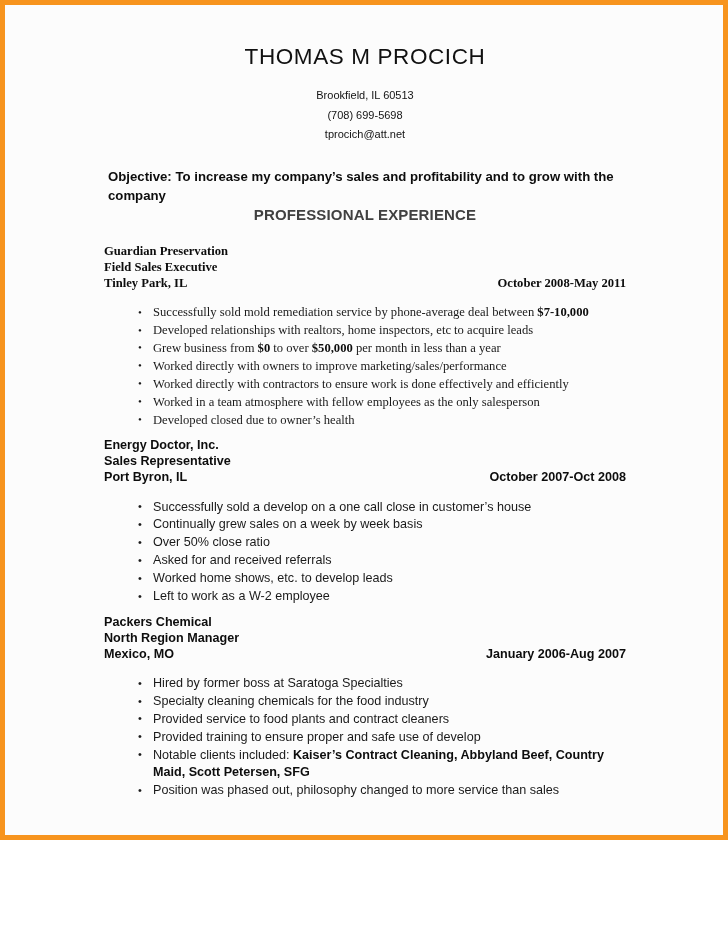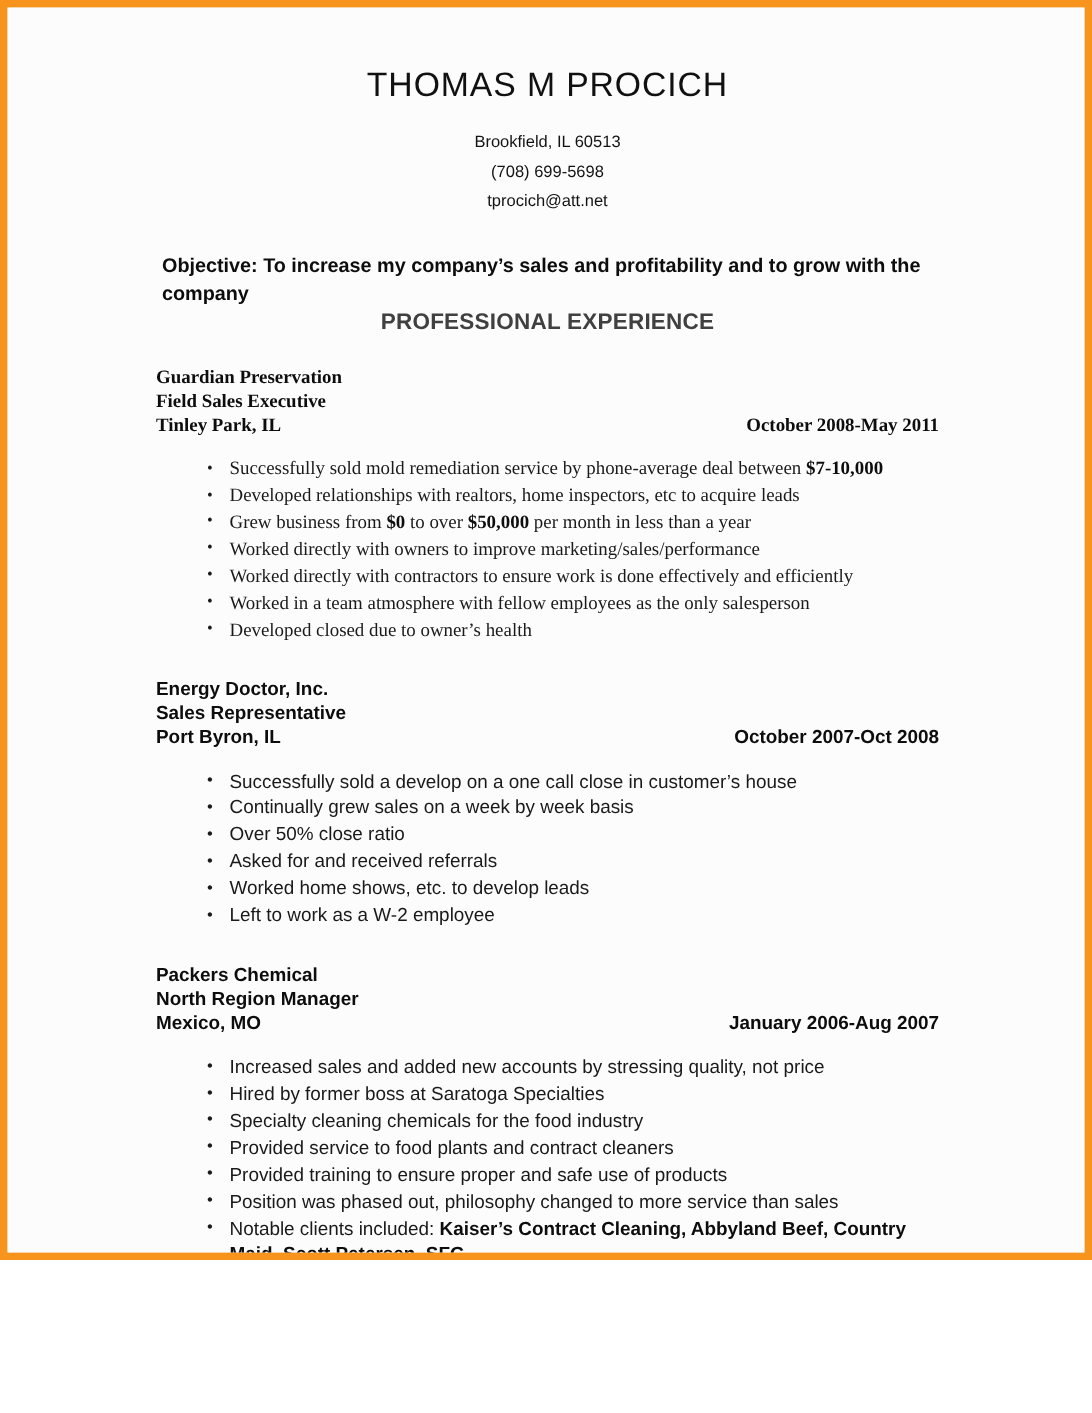--- a/index.html
+++ b/index.html
@@ -68,21 +68,21 @@
   .section-heading {
     text-align: center;
     font-size: 15px;
     font-weight: bold;
     letter-spacing: 0.15px;
     color: #404040;
   }
 
   
   .job {
-    margin-top: 22px;
+    margin-top: 8px;
   }
   .job-line {
     font-size: 12.6px;
     font-weight: bold;
     color: #0d0d0d;
     line-height: 16.2px;
     white-space: nowrap;
   }
   .job-line.with-date {
     display: flex;
@@ -173,26 +173,25 @@
             </ul>
           </div>
           <div class="job">
             <div class="job-line">Packers Chemical</div>
             <div class="job-line">North Region Manager</div>
             <div class="job-line with-date">
               <span>Mexico, MO</span>
               <span class="job-date">January 2006-Aug 2007</span>
             </div>
             <ul class="bullets">
-              <li><span>Increased sales and added new accounts by stressing quality, not price</span></li>
               <li><span>Hired by former boss at Saratoga Specialties</span></li>
               <li><span>Specialty cleaning chemicals for the food industry</span></li>
               <li><span>Provided service to food plants and contract cleaners</span></li>
-              <li><span>Provided training to ensure proper and safe use of products</span></li>
+              <li><span>Provided training to ensure proper and safe use of develop</span></li>
+              <li><span>Notable clients included:  </span><b>Kaiser’s Contract Cleaning, Abbyland Beef, Country Maid, Scott Petersen, SFG</b></li>
               <li><span>Position was phased out, philosophy changed to more service than sales</span></li>
-              <li><span>Notable clients included:  </span><b>Kaiser’s Contract Cleaning, Abbyland Beef, Country Maid, Scott Petersen, SFG</b></li>
             </ul>
           </div>
         </div>
 
     </div>
   </div>
 </div>
 
 </body></html>

